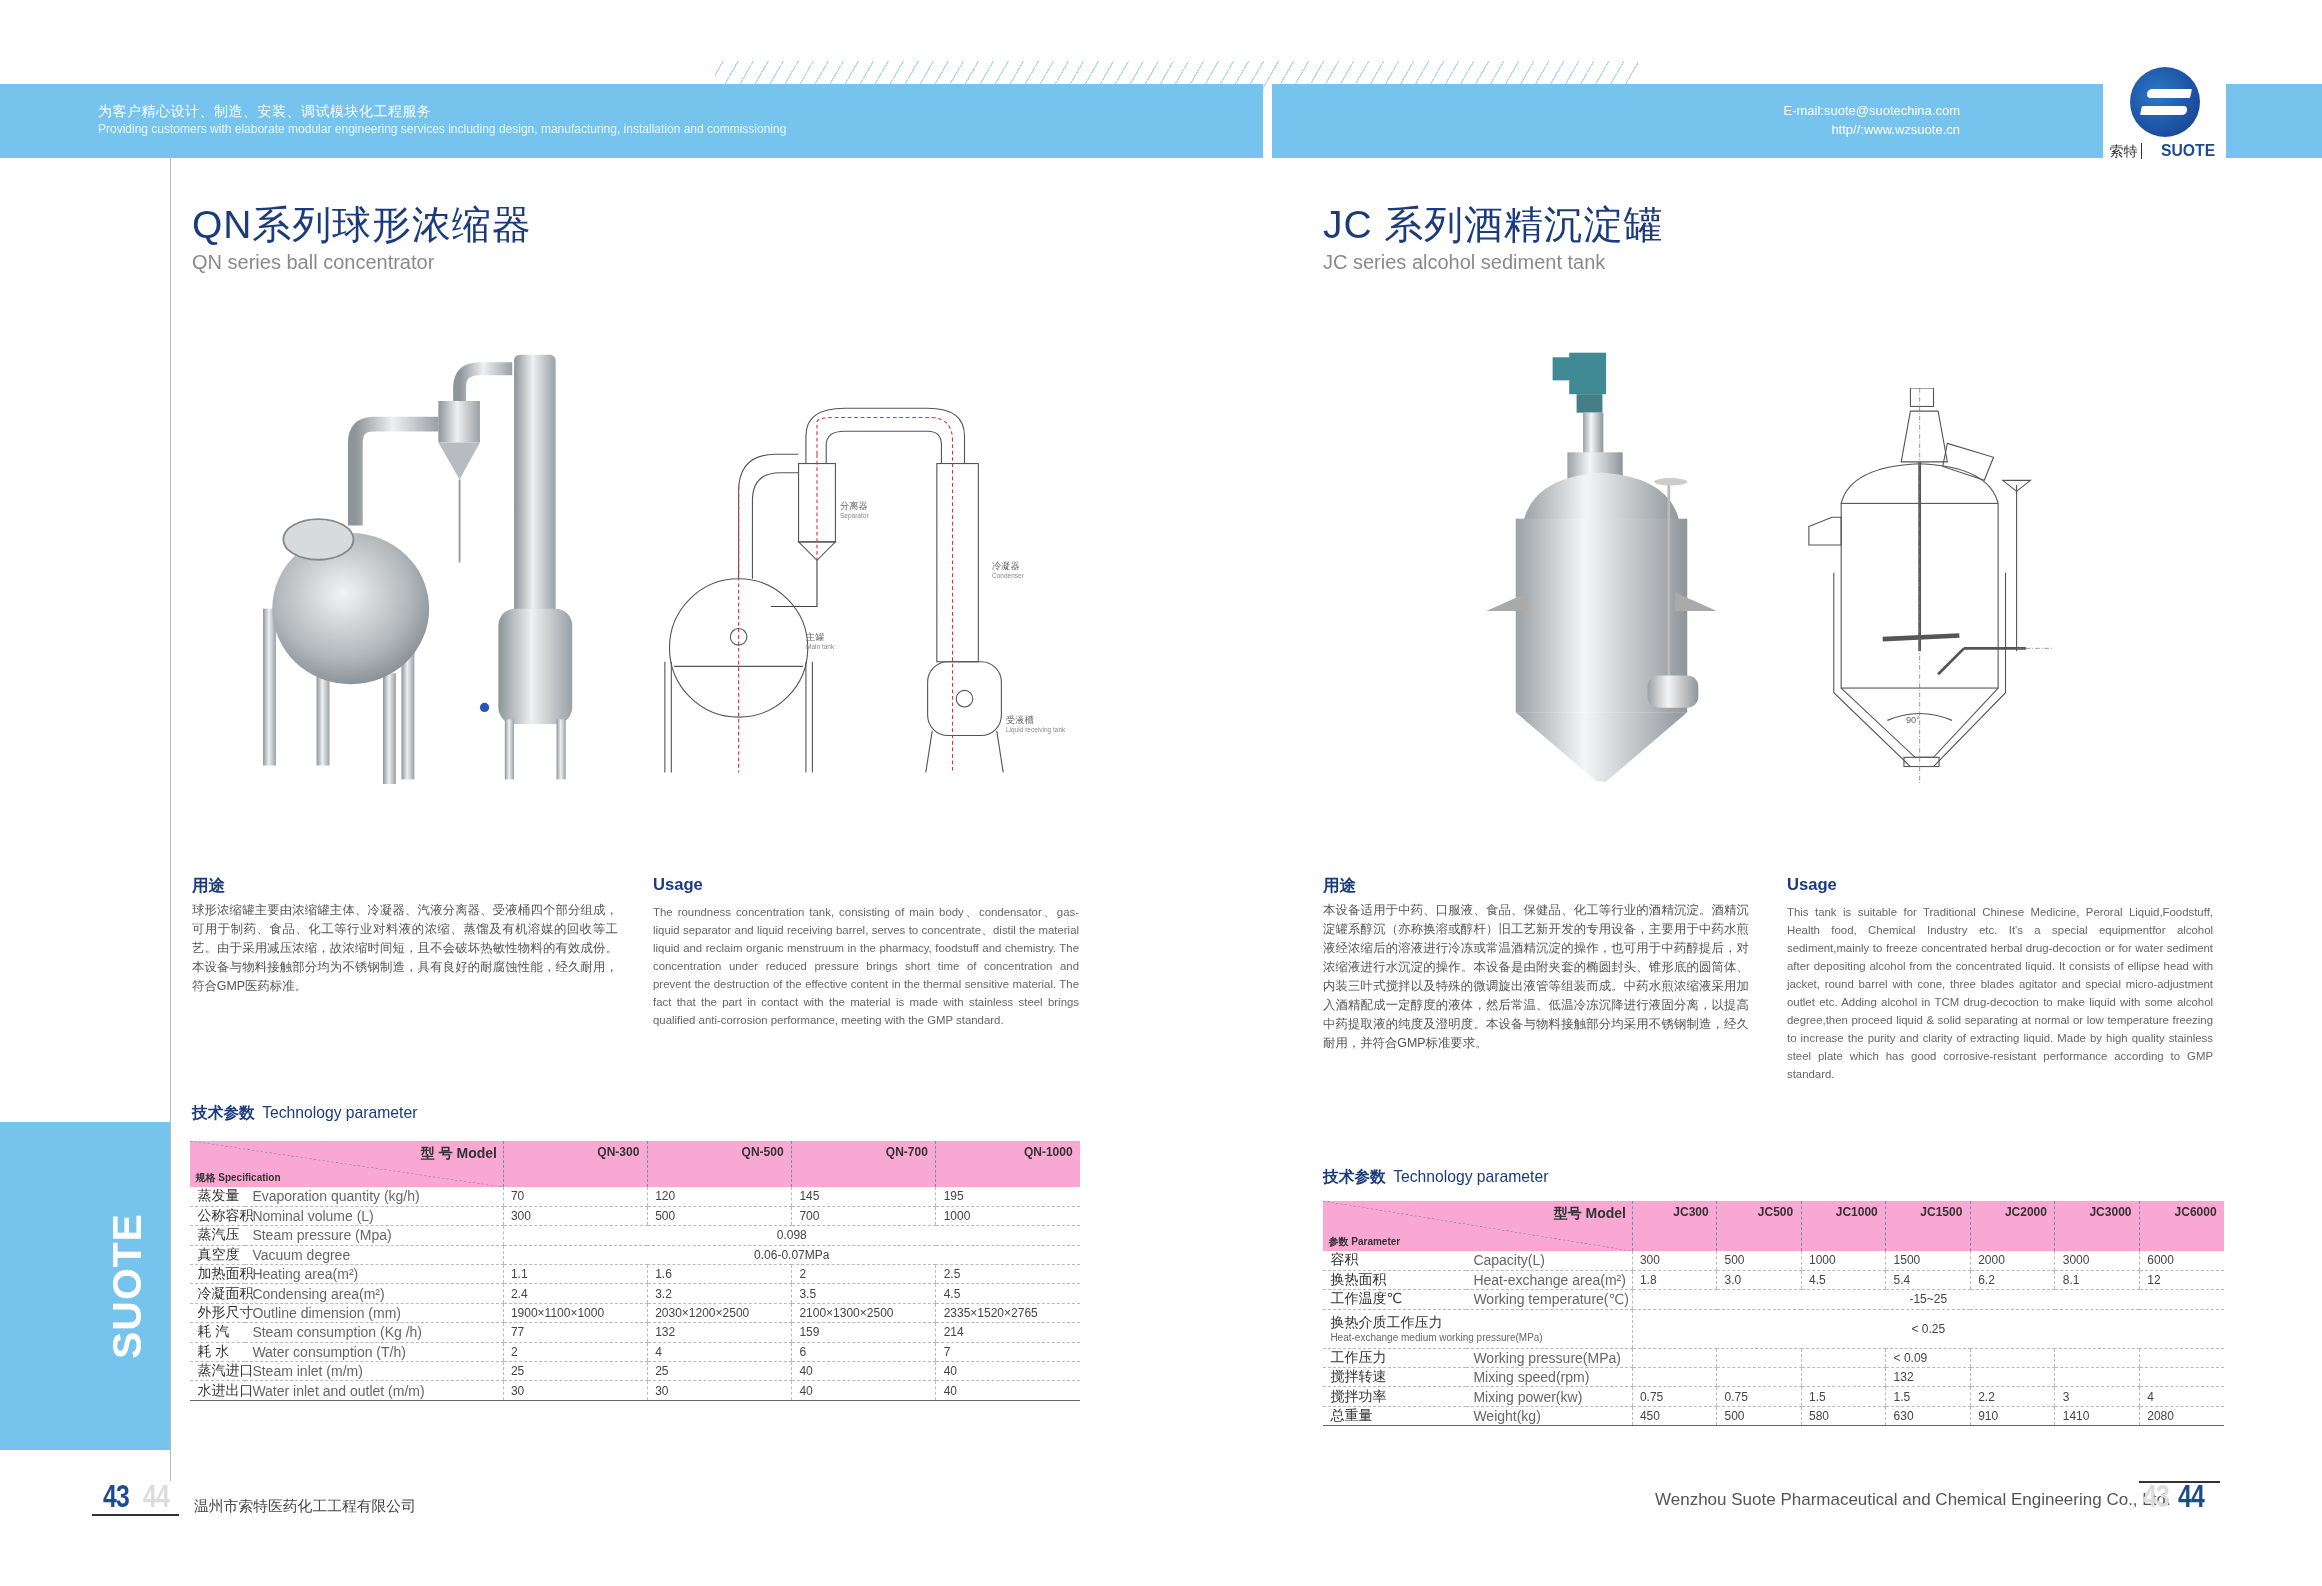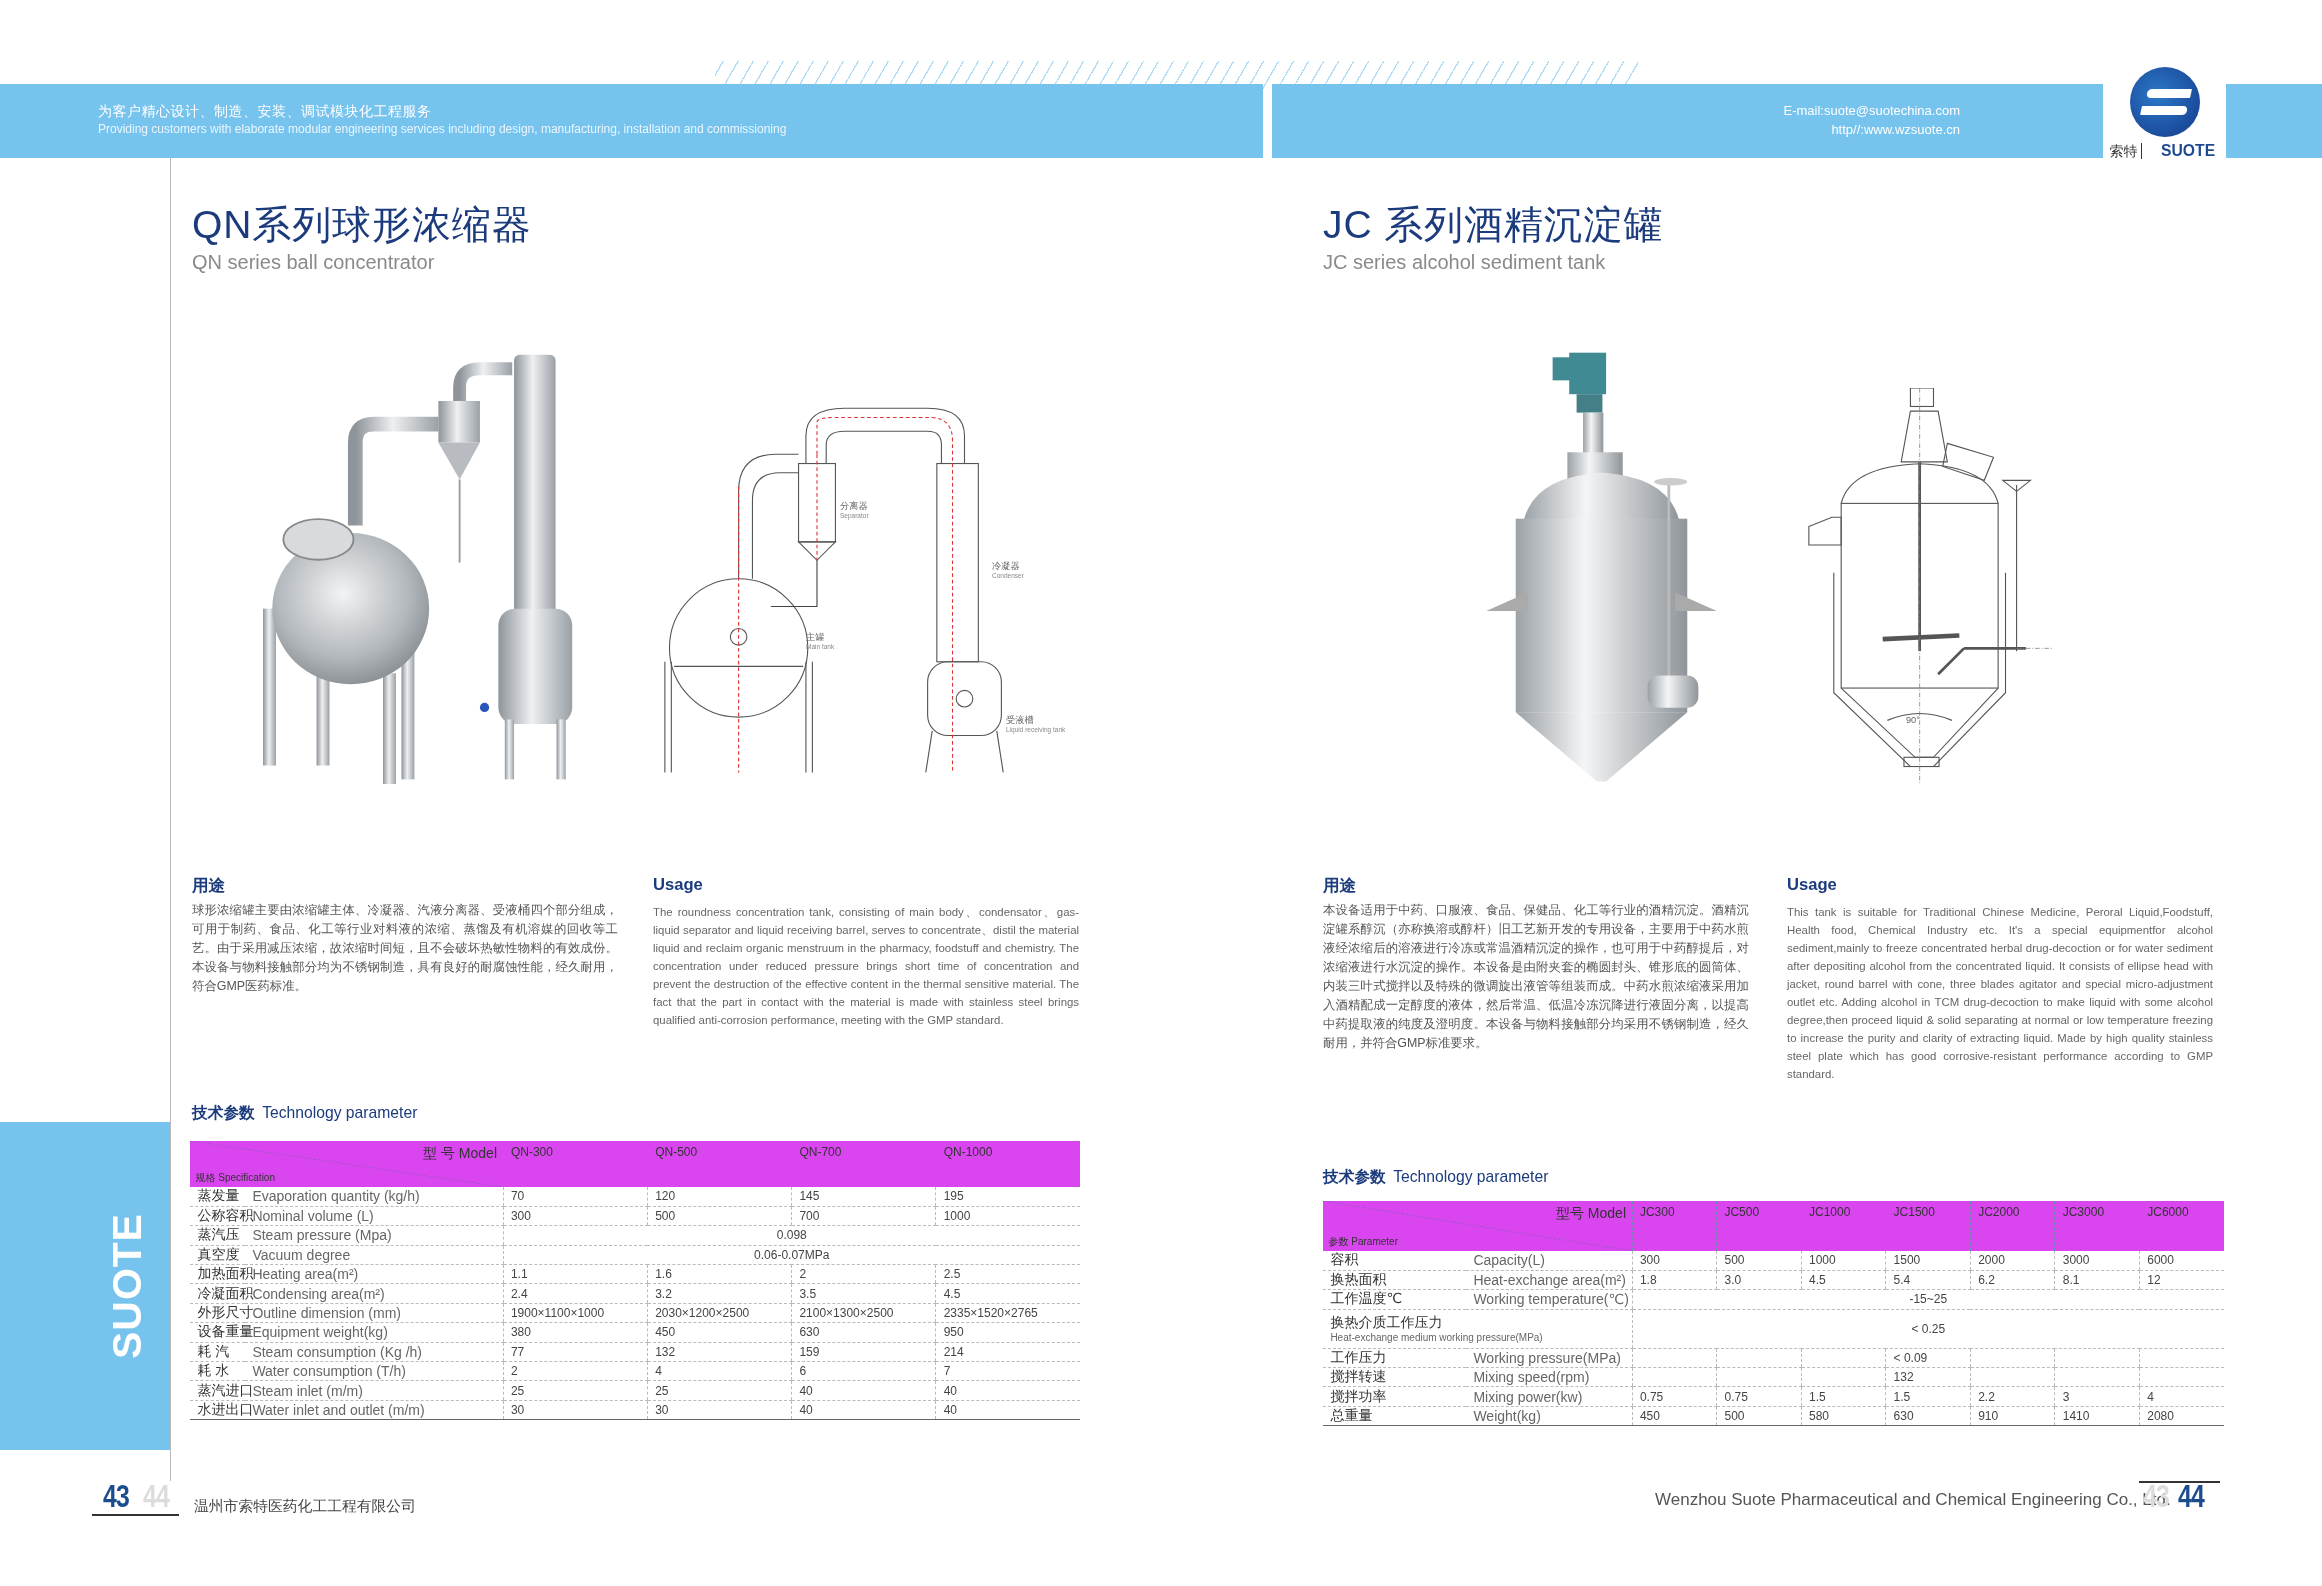--- a/index.html
+++ b/index.html
@@ -42,21 +42,21 @@
 
   
   .usage-head { position: absolute; font-size: 16.6px; font-weight: bold; color: #1b3b7c; }
   .usage-cn { position: absolute; font-size: 12.4px; color: #555; line-height: 19px; text-align: justify; }
   .usage-en { position: absolute; font-size: 11.4px; color: #666; line-height: 18px; text-align: justify; }
 
   
   .tech-head { position: absolute; font-size: 15.7px; color: #1b3b7c; white-space: nowrap; }
   .tech-head b { font-weight: bold; margin-right: 7.4px; }
   table.spec { position: absolute; border-collapse: collapse; font-size: 12px; color: #444; table-layout: fixed; }
-  table.spec thead tr.h th { background: #d946ef; color: #333; font-weight: normal; text-align: left; vertical-align: top; padding: 3.7px 7.4px; border-left: 0.9px dashed #6a8fb0; }
+  table.spec thead tr.h th { background: #f9a8d4; color: #333; font-weight: bold; text-align: right; vertical-align: top; padding: 3.7px 7.4px; border-left: 0.9px dashed #6a8fb0; }
   table.spec thead tr.h th.corner { border-left: none; position: relative; }
   table.spec td { padding: 0 7.4px; border-bottom: 0.9px dashed #bbb; border-left: 0.9px dashed #bbb; white-space: nowrap; height: 19.4px; }
   table.spec td.cn { border-left: none; font-size: 14px; color: #333; }
   table.spec td.en { border-left: none; font-size: 14px; color: #666; }
   table.spec td.merged { text-align: center; }
   table.spec tbody tr:last-child td { border-bottom: 1.8px solid #666; }
   .corner-model { position: absolute; right: 5.5px; top: 3.7px; font-size: 14px; }
   .corner-spec { position: absolute; left: 5.5px; bottom: 1.8px; font-size: 10px; }
   .corner-line { position: absolute; left: 0; top: 0; width: 100%; height: 100%; }
 
@@ -247,28 +247,20 @@
       </tr>
       <tr>
         <td class="cn">外形尺寸</td>
         <td class="en">Outline dimension (mm)</td>
         <td>1900×1100×1000</td>
         <td>2030×1200×2500</td>
         <td>2100×1300×2500</td>
         <td>2335×1520×2765</td>
       </tr>
       <tr>
-        <td class="cn">设备重量</td>
-        <td class="en">Equipment weight(kg)</td>
-        <td>380</td>
-        <td>450</td>
-        <td>630</td>
-        <td>950</td>
-      </tr>
-      <tr>
         <td class="cn">耗 汽</td>
         <td class="en">Steam consumption (Kg /h)</td>
         <td>77</td>
         <td>132</td>
         <td>159</td>
         <td>214</td>
       </tr>
       <tr>
         <td class="cn">耗 水</td>
         <td class="en">Water consumption (T/h)</td>

